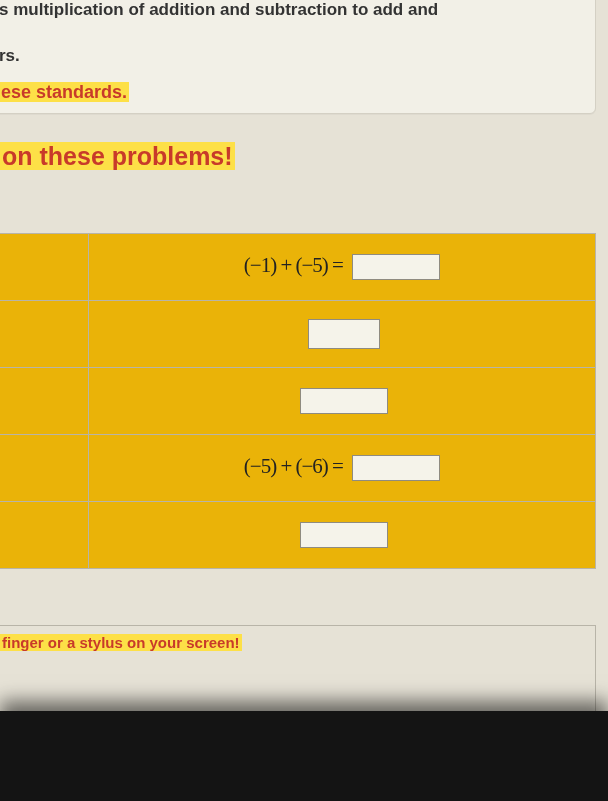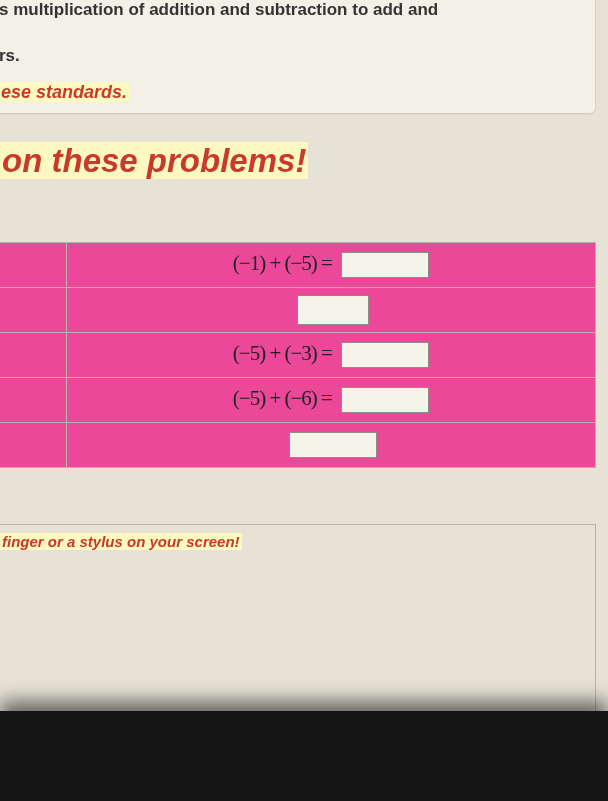--- a/index.html
+++ b/index.html
@@ -19,42 +19,41 @@
     padding:18px 18px 10px 58px;
     box-shadow:0 1px 0 rgba(0,0,0,.03);
   }
   .std-text{
     font-size:17px;
     font-weight:700;
     line-height:1.35;
     color:#333;
   }
   .hl{
-    background:#fef9c3;
+    background:#fde047;
     color:#c83a2a;
     font-weight:700;
     padding:0 2px;
-    font-style:italic;
   }
   .sec-title{
     margin:28px 8px 0 0;
-    font-size:33px;
+    font-size:25px;
     font-weight:700;
   }
   .problems-wrap{
     margin:62px 12px 0 -60px;
   }
   table.problems{
     border-collapse:collapse;
     width:100%;
   }
   table.problems td{
     border:1px solid #b8b4a8;
-    padding:0;
-    background:#ec4899;
+    padding:11px;
+    background:#eab308;
     height:44px;
   }
   td.lead{
     width:125px;
     border-left:none;
   }
   td.expr{
     text-align:center;
     font-family:"Cambria Math","Times New Roman",serif;
     font-size:21px;
@@ -115,21 +114,20 @@
     </tr>
     <tr class="row2">
       <td class="lead"></td>
       <td class="expr">
         <span class="ansbox"></span>
       </td>
     </tr>
     <tr>
       <td class="lead"></td>
       <td class="expr">
-        <span class="minus">(−5) + (−3) =</span>
         <span class="ansbox"></span>
       </td>
     </tr>
     <tr>
       <td class="lead"></td>
       <td class="expr">
         <span class="minus">(−5) + (−6) =</span>
         <span class="ansbox"></span>
       </td>
     </tr>

